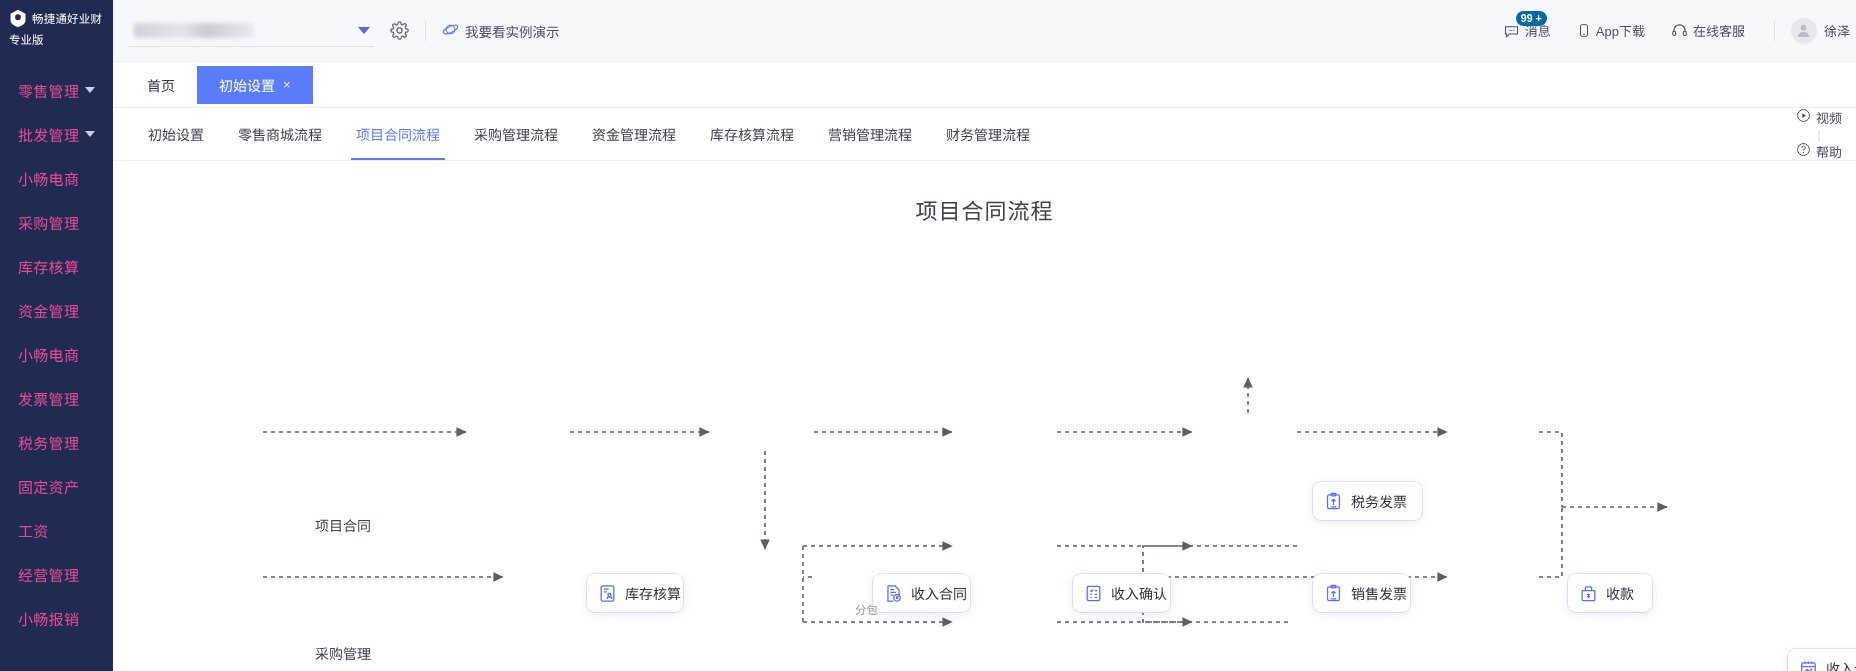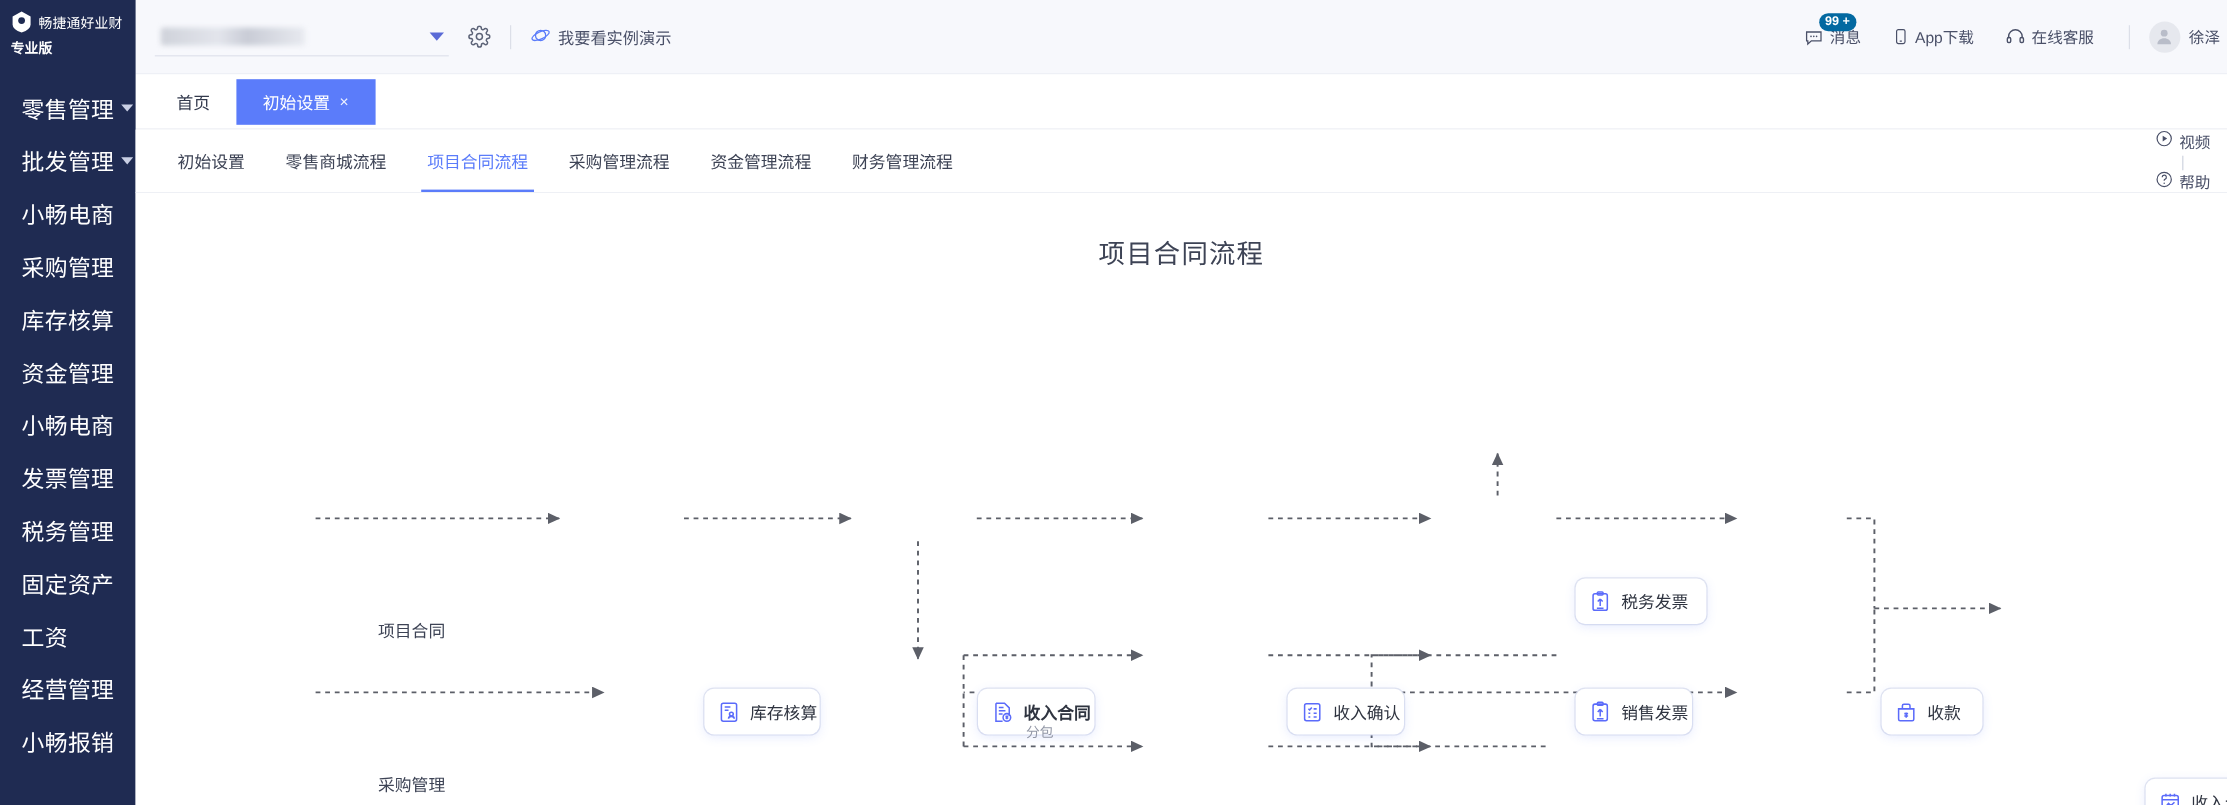--- a/index.html
+++ b/index.html
@@ -29,30 +29,30 @@
   .logo-mark {
     width: 20px; height: 20px; flex: 0 0 20px;
     position: relative;
   }
   .logo-mark svg { display:block; }
   .logo-text {
     color: #ffffff; font-size: 11.5px; letter-spacing: .2px;
     white-space: nowrap;
   }
   .logo-sub {
-    color: #ffffff; font-size: 11.5px; font-weight: bold;
+    color: #ffffff; font-size: 11.5px; font-weight: normal;
     margin-top: 3px; padding-left: 1px;
   }
   .side-menu { margin-top: 6px; }
   .side-item {
     height: 44px;
     display: flex; align-items: center;
     padding-left: 18px;
-    color: #ffffff;
-    font-size: 19px;
+    color: #ec4899;
+    font-size: 15px;
     letter-spacing: .3px;
     cursor: pointer;
     white-space: nowrap;
   }
   .caret {
     margin-left: 6px;
     width: 0; height: 0;
     border-left: 5px solid transparent;
     border-right: 5px solid transparent;
     border-top: 6px solid #c9cfe4;
@@ -344,20 +344,26 @@
             <span>零售商城流程</span>
           </div>
           <div class="subnav-item active">
             <span>项目合同流程</span>
           </div>
           <div class="subnav-item">
             <span>采购管理流程</span>
           </div>
           <div class="subnav-item">
             <span>资金管理流程</span>
+          </div>
+          <div class="subnav-item">
+            <span>库存核算流程</span>
+          </div>
+          <div class="subnav-item">
+            <span>营销管理流程</span>
           </div>
           <div class="subnav-item">
             <span>财务管理流程</span>
           </div>
         </div>
       <div class="subnav-right">
         <span class="snr-item">
           <span>
             <svg width="15" height="15" viewBox="0 0 24 24" fill="none" stroke="#4a5068" stroke-width="1.6">
               <circle cx="12" cy="12" r="9.5"></circle>
@@ -427,21 +433,21 @@
             <span style="display: flex;">
               <svg width="19" height="19" viewBox="0 0 24 24" fill="none" stroke="#5b6bfa" stroke-width="1.6">
                 <rect x="4" y="2.5" width="16" height="19" rx="2"></rect>
                 <path d="M7.5 6.5h6M7.5 10h4"></path>
                 <circle cx="14.5" cy="14" r="2"></circle>
                 <path d="M11.5 19c0-1.7 1.4-2.6 3-2.6s3 .9 3 2.6"></path>
               </svg>
             </span>
             <span class="nlabel">库存核算</span>
           </div>
-          <div class="node" style="left: 702px; top: 413px; width: 97px; font-weight: bold;">
+          <div class="node" style="left: 760px; top: 413px; width: 97px;">
             <span style="display: flex;">
               <svg width="19" height="19" viewBox="0 0 24 24" fill="none" stroke="#5b6bfa" stroke-width="1.6">
                 <path d="M5 2.5h9l5 5v8.5"></path>
                 <path d="M5 2.5v19h7"></path>
                 <path d="M8 7h5M8 10.5h7M8 14h4"></path>
                 <circle cx="16.5" cy="17.5" r="4"></circle>
                 <path d="M15 16.3h3M15 18h3M16.5 15.4v4"></path>
               </svg>
             </span>
             <span class="nlabel">收入合同</span>

